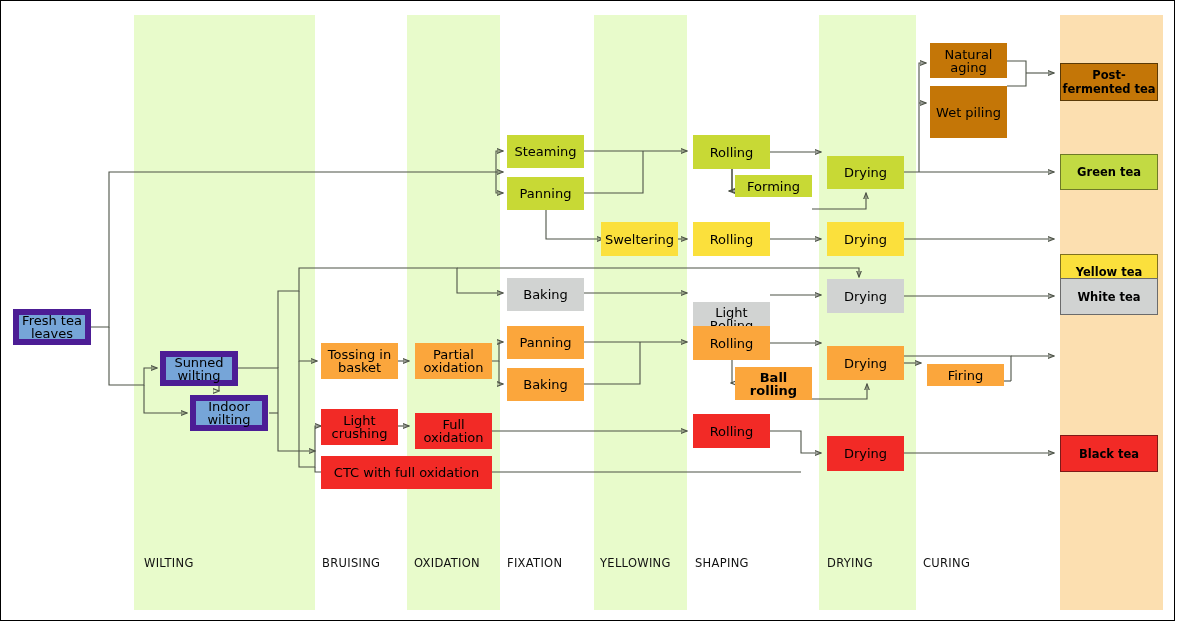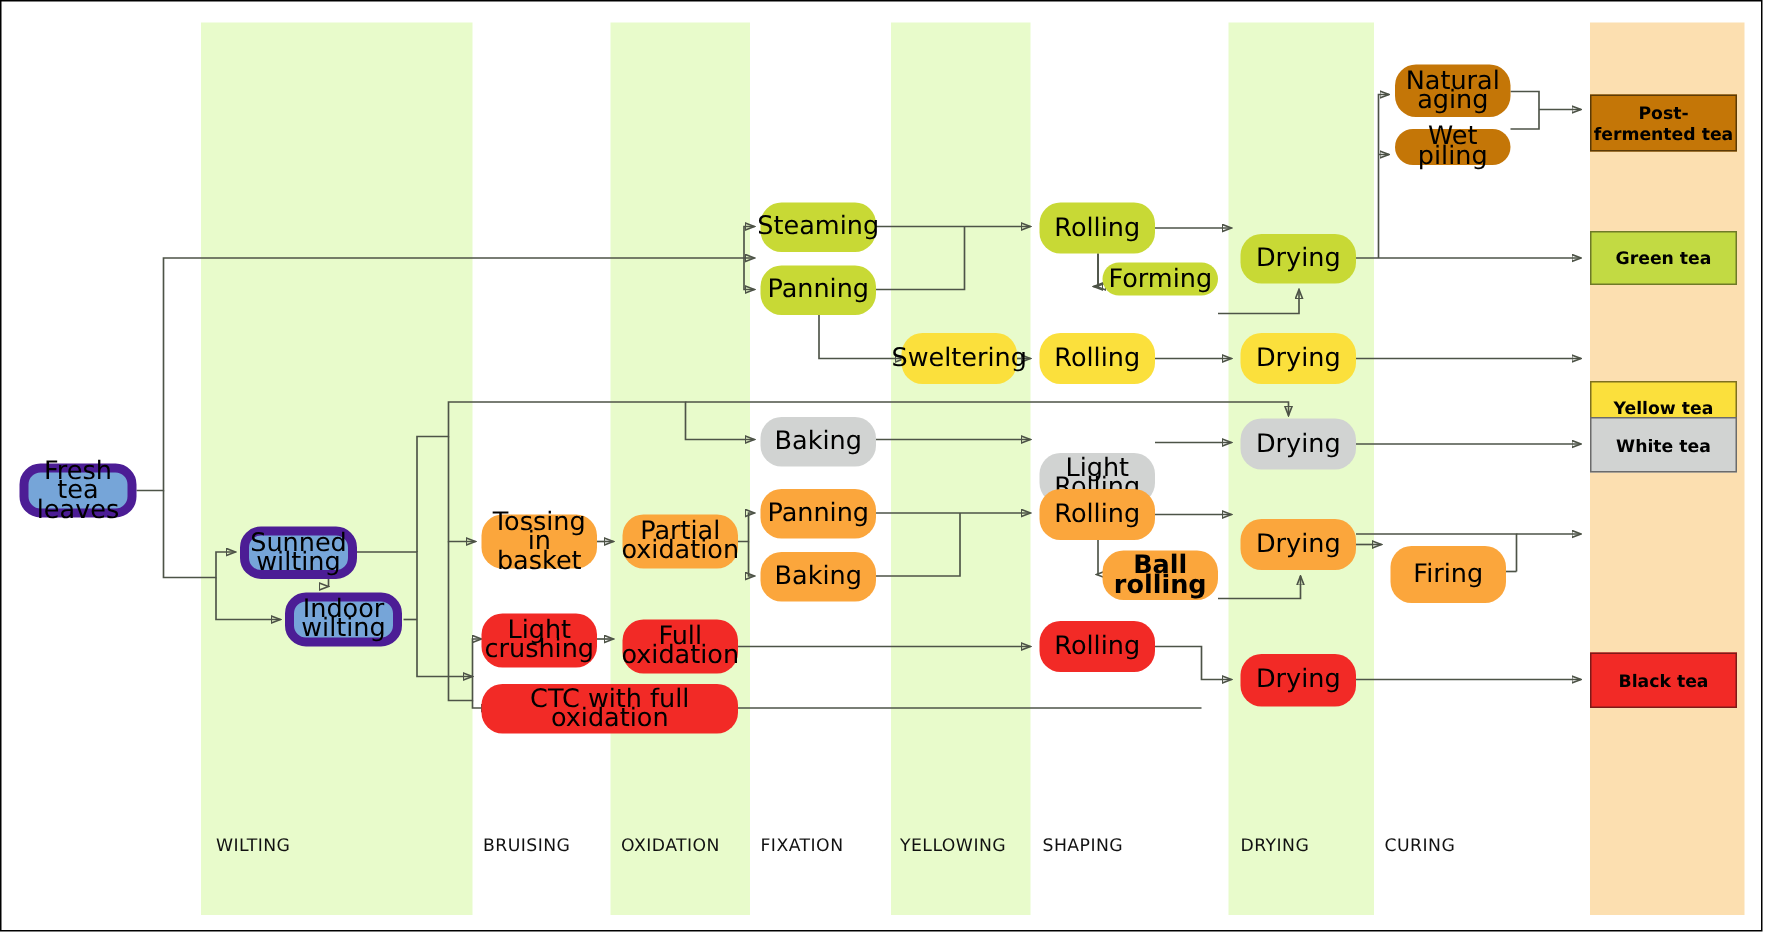--- a/index.html
+++ b/index.html
@@ -31,25 +31,24 @@
     letter-spacing:0.3px;
     white-space:nowrap;
   }
   .node{
     position:absolute;
     box-sizing:border-box;
     display:flex;
     align-items:center;
     justify-content:center;
     text-align:center;
-    font-size:17px;
+    font-size:13px;
     line-height:13px;
     color:#000000;
     padding:1px 2px;
-    border-radius:14px;
   }
   .n-blue{background:#76a5d8;border:6px solid #4c1d95;}
   .n-olive{background:#c8d935;}
   .n-yellow{background:#fbe03c;}
   .n-grey{background:#d1d3d2;}
   .n-orange{background:#fba63c;}
   .n-red{background:#f22a26;}
   .n-brown{background:#c47607;}
   .product{
     position:absolute;
@@ -203,22 +202,22 @@
   <div class="node n-orange" style="left:734px;top:366px;width:77px;height:33px;font-weight:bold;">Ball rolling</div>
   <div class="node n-red" style="left:692px;top:413px;width:77px;height:34px;">Rolling</div>
 
   <div class="node n-olive" style="left:826px;top:155px;width:77px;height:33px;">Drying</div>
   <div class="node n-yellow" style="left:826px;top:221px;width:77px;height:34px;">Drying</div>
   <div class="node n-grey" style="left:826px;top:278px;width:77px;height:34px;">Drying</div>
   <div class="node n-orange" style="left:826px;top:345px;width:77px;height:34px;">Drying</div>
   <div class="node n-red" style="left:826px;top:435px;width:77px;height:35px;">Drying</div>
 
   <div class="node n-brown" style="left:929px;top:42px;width:77px;height:35px;">Natural aging</div>
-  <div class="node n-brown" style="left:929px;top:85px;width:77px;height:24px;">Wet piling</div>
-  <div class="node n-orange" style="left:926px;top:363px;width:77px;height:38px;">Firing</div>
+  <div class="node n-brown" style="left:929px;top:85px;width:77px;height:52px;">Wet piling</div>
+  <div class="node n-orange" style="left:926px;top:363px;width:77px;height:22px;">Firing</div>
 
   <div class="product p-brown" style="left:1059px;top:62px;width:98px;height:38px;">Post-fermented tea</div>
   <div class="product p-green" style="left:1059px;top:153px;width:98px;height:36px;">Green tea</div>
   <div class="product p-yellow" style="left:1059px;top:220px;width:98px;height:36px;margin-top:33px;">Yellow tea</div>
   <div class="product p-grey" style="left:1059px;top:277px;width:98px;height:37px;">White tea</div>
   <div class="product p-red" style="left:1059px;top:434px;width:98px;height:37px;">Black tea</div>
 
 </div>
 
 </body></html>

